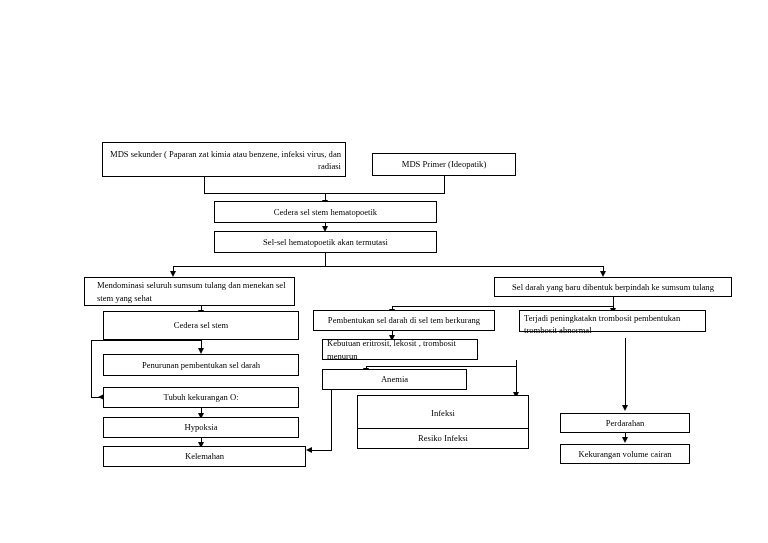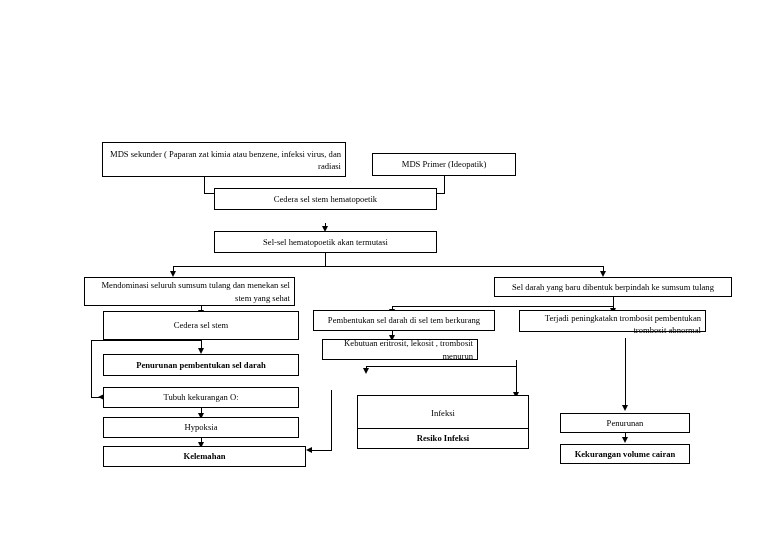--- a/index.html
+++ b/index.html
@@ -39,27 +39,27 @@
     font-size: 8.6px;
     line-height: 1.45;
     color: #000000;
     z-index: 3;
   }
   .node .txt {
     display: block;
     padding: 0 4px;
   }
   .node.center .txt {
-    text-align: right;
+    text-align: left;
   }
   .node.left-al .txt {
     text-align: right;
   }
   .node.bold .txt {
-    font-weight: bold;
+    font-weight: normal;
   }
   
   .node.vcenter {
     display: flex;
     align-items: center;
     justify-content: center;
   }
   .node.vtop {
     display: block;
     padding-top: 5px;
@@ -109,39 +109,39 @@
   <div class="node center vcenter" style="left:372px; top:153px; width:144px; height:23px;">
     <span class="txt">MDS Primer (Ideopatik)</span>
   </div>
 
   <div class="conn v" style="left:204px; top:177px; height:16px;"></div>
   <div class="conn v" style="left:444px; top:176px; height:17px;"></div>
   <div class="conn h" style="left:204px; top:193px; width:241px;"></div>
   <div class="conn v" style="left:325px; top:193px; height:9px;"></div>
   <div class="arrow down" style="left:322px; top:200px;"></div>
 
-  <div class="node center vcenter" style="left:214px; top:188px; width:223px; height:22px;">
+  <div class="node center vcenter" style="left:214px; top:201px; width:223px; height:22px;">
     <span class="txt">Cedera sel stem hematopoetik</span>
   </div>
 
   <div class="conn v" style="left:325px; top:223px; height:5px;"></div>
   <div class="arrow down" style="left:322px; top:226px;"></div>
 
   <div class="node center vcenter" style="left:214px; top:231px; width:223px; height:22px;">
     <span class="txt">Sel-sel hematopoetik akan termutasi</span>
   </div>
 
   <div class="conn v" style="left:325px; top:253px; height:13px;"></div>
   <div class="conn h" style="left:173px; top:266px; width:430px;"></div>
   <div class="conn v" style="left:173px; top:266px; height:7px;"></div>
   <div class="arrow down" style="left:170px; top:271px;"></div>
   <div class="conn v" style="left:603px; top:266px; height:7px;"></div>
   <div class="arrow down" style="left:600px; top:271px;"></div>
 
-  <div class="node center vcenter" style="left:84px; top:277px; width:211px; height:29px;">
+  <div class="node center vcenter" style="left:84px; top:277px; width:211px; height:29px;padding-left:8px;">
     <span class="txt">Mendominasi seluruh sumsum tulang dan menekan sel stem yang sehat</span>
   </div>
 
   <div class="node center vcenter" style="left:494px; top:277px; width:238px; height:20px;">
     <span class="txt">Sel darah yang baru dibentuk berpindah ke sumsum tulang</span>
   </div>
 
   <div class="conn v" style="left:201px; top:306px; height:6px;"></div>
   <div class="arrow down" style="left:198px; top:310px;"></div>
 
@@ -190,34 +190,37 @@
   <div class="conn v" style="left:516px; top:360px; height:6px;"></div>
   <div class="conn v" style="left:366px; top:366px; height:4px;"></div>
   <div class="arrow down" style="left:363px; top:368px;"></div>
   <div class="conn v" style="left:516px; top:366px; height:28px;"></div>
   <div class="arrow down" style="left:513px; top:392px;"></div>
 
   <div class="node center vcenter" style="left:103px; top:387px; width:196px; height:21px;">
     <span class="txt">Tubuh kekurangan O:</span>
   </div>
 
+  <div class="node center vcenter" style="left:322px; top:369px; width:145px; height:21px;">
+    <span class="txt">Anemia</span>
+  </div>
 
   <div class="conn v" style="left:201px; top:408px; height:8px;"></div>
   <div class="arrow down" style="left:198px; top:413px;"></div>
 
   <div class="conn v" style="left:331px; top:390px; height:60px;"></div>
   <div class="conn h" style="left:311px; top:450px; width:21px;"></div>
   <div class="arrow left" style="left:306px; top:447px;"></div>
 
   <div class="node center vcenter" style="left:357px; top:395px; width:172px; height:37px;">
     <span class="txt">Infeksi</span>
   </div>
 
   <div class="node center vcenter" style="left:560px; top:413px; width:130px; height:20px;">
-    <span class="txt">Penurunan</span>
+    <span class="txt">Perdarahan</span>
   </div>
 
   <div class="node center vcenter" style="left:103px; top:417px; width:196px; height:21px;">
     <span class="txt">Hypoksia</span>
   </div>
 
   <div class="conn v" style="left:443px; top:416px; height:8px;"></div>
   <div class="arrow down" style="left:440px; top:421px;"></div>
 
   <div class="conn v" style="left:625px; top:433px; height:7px;"></div>

